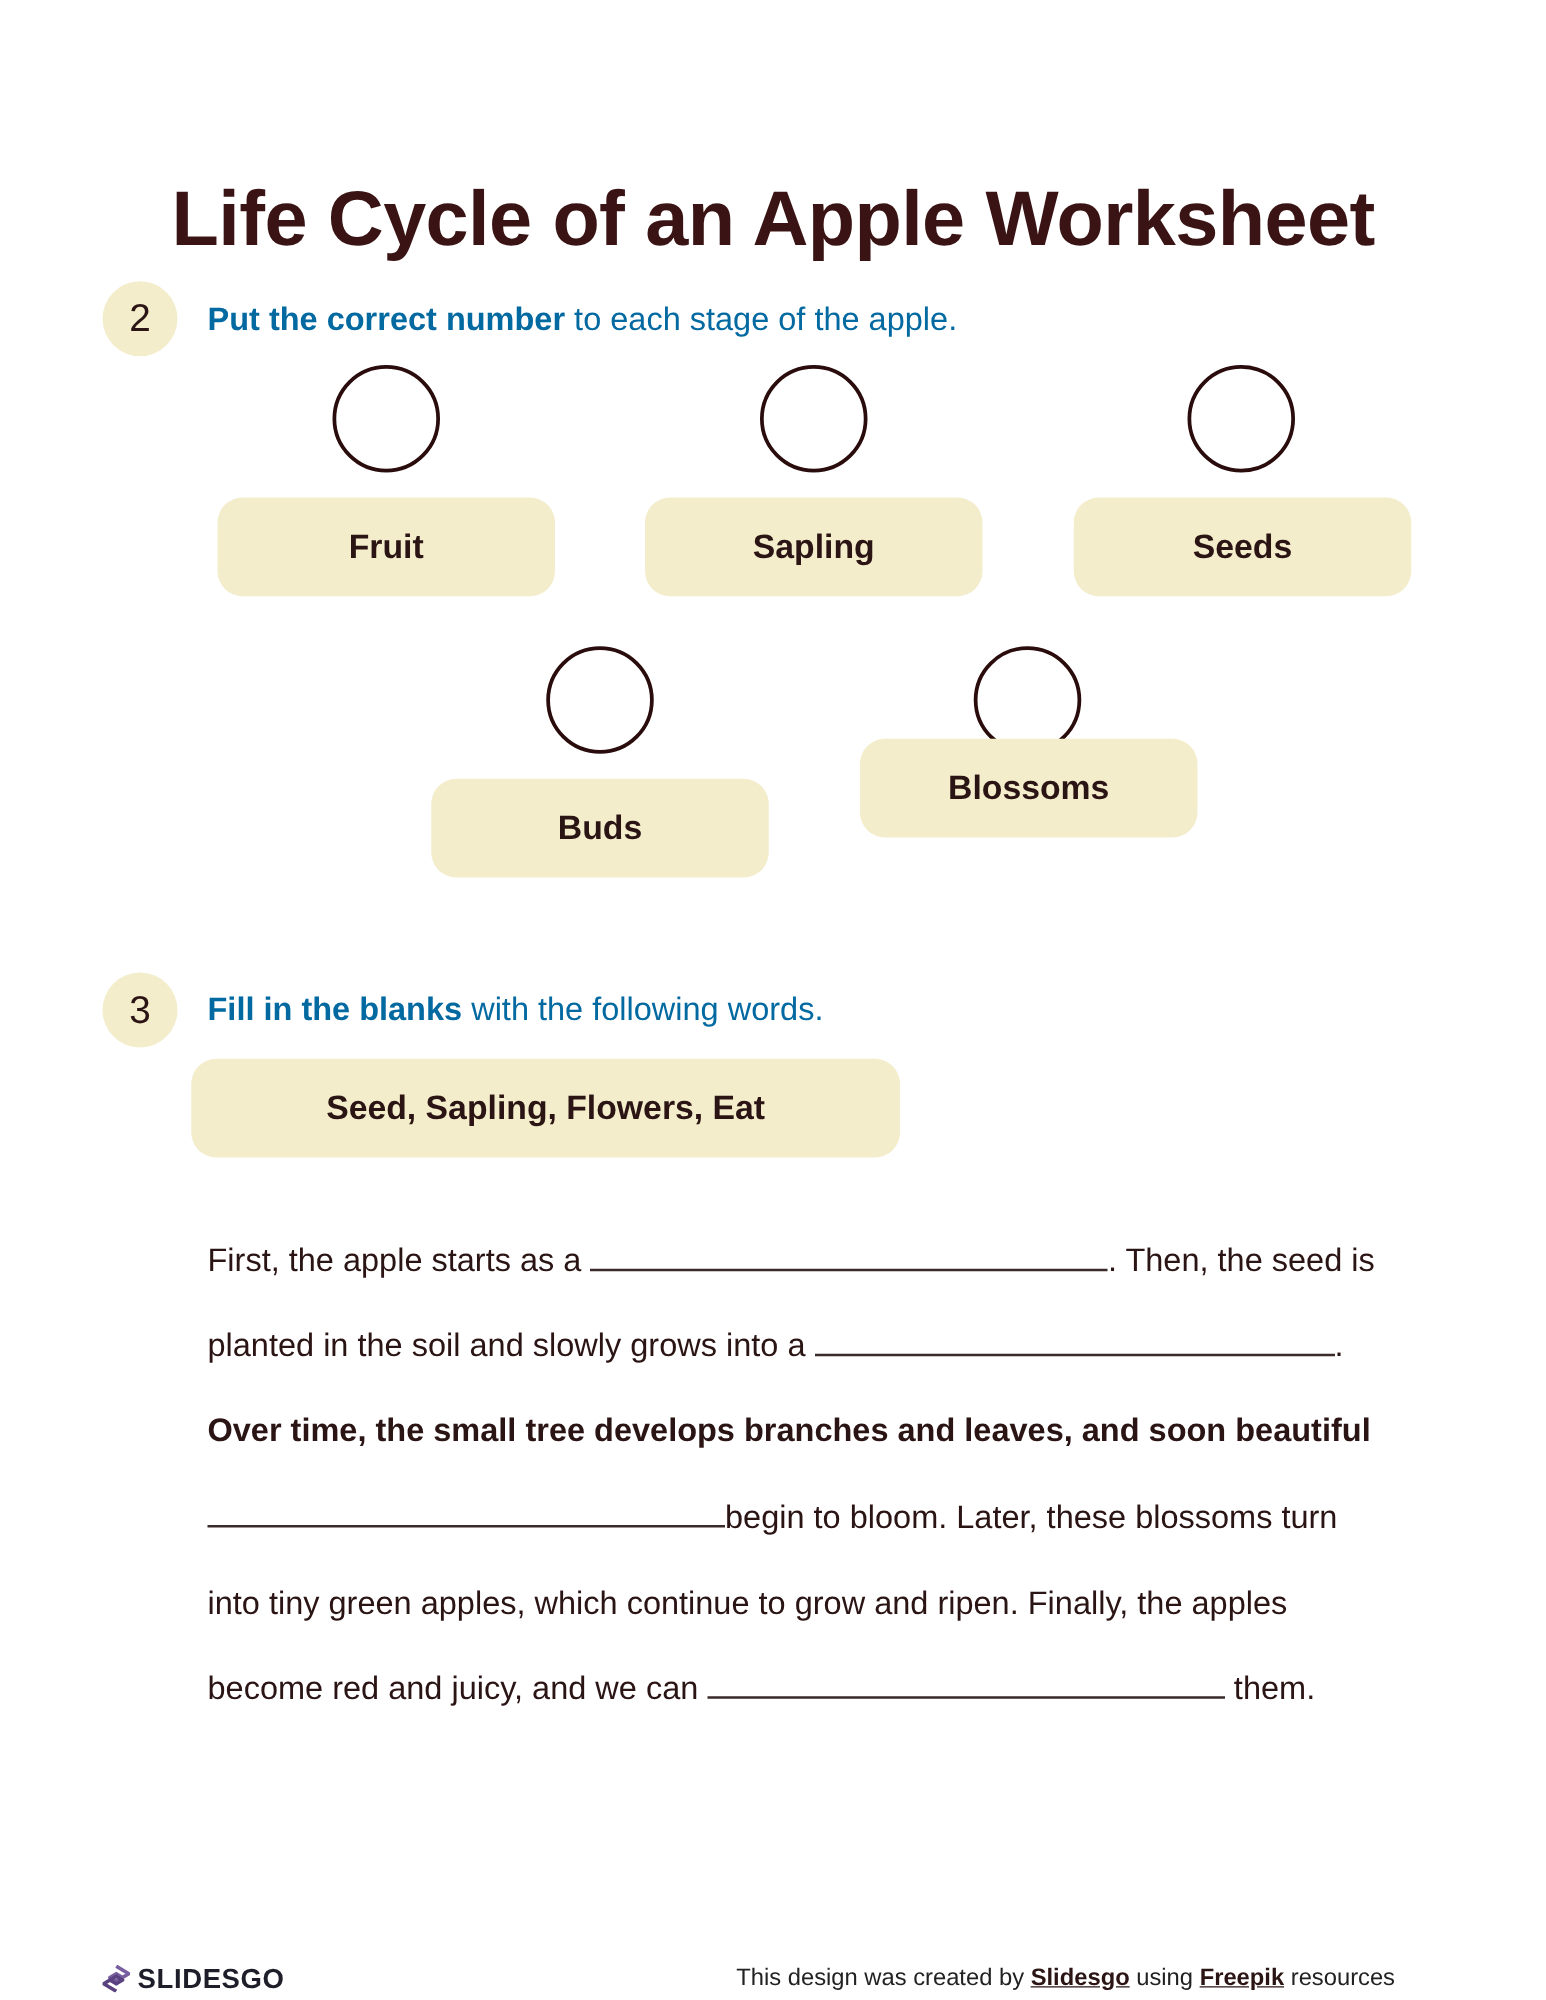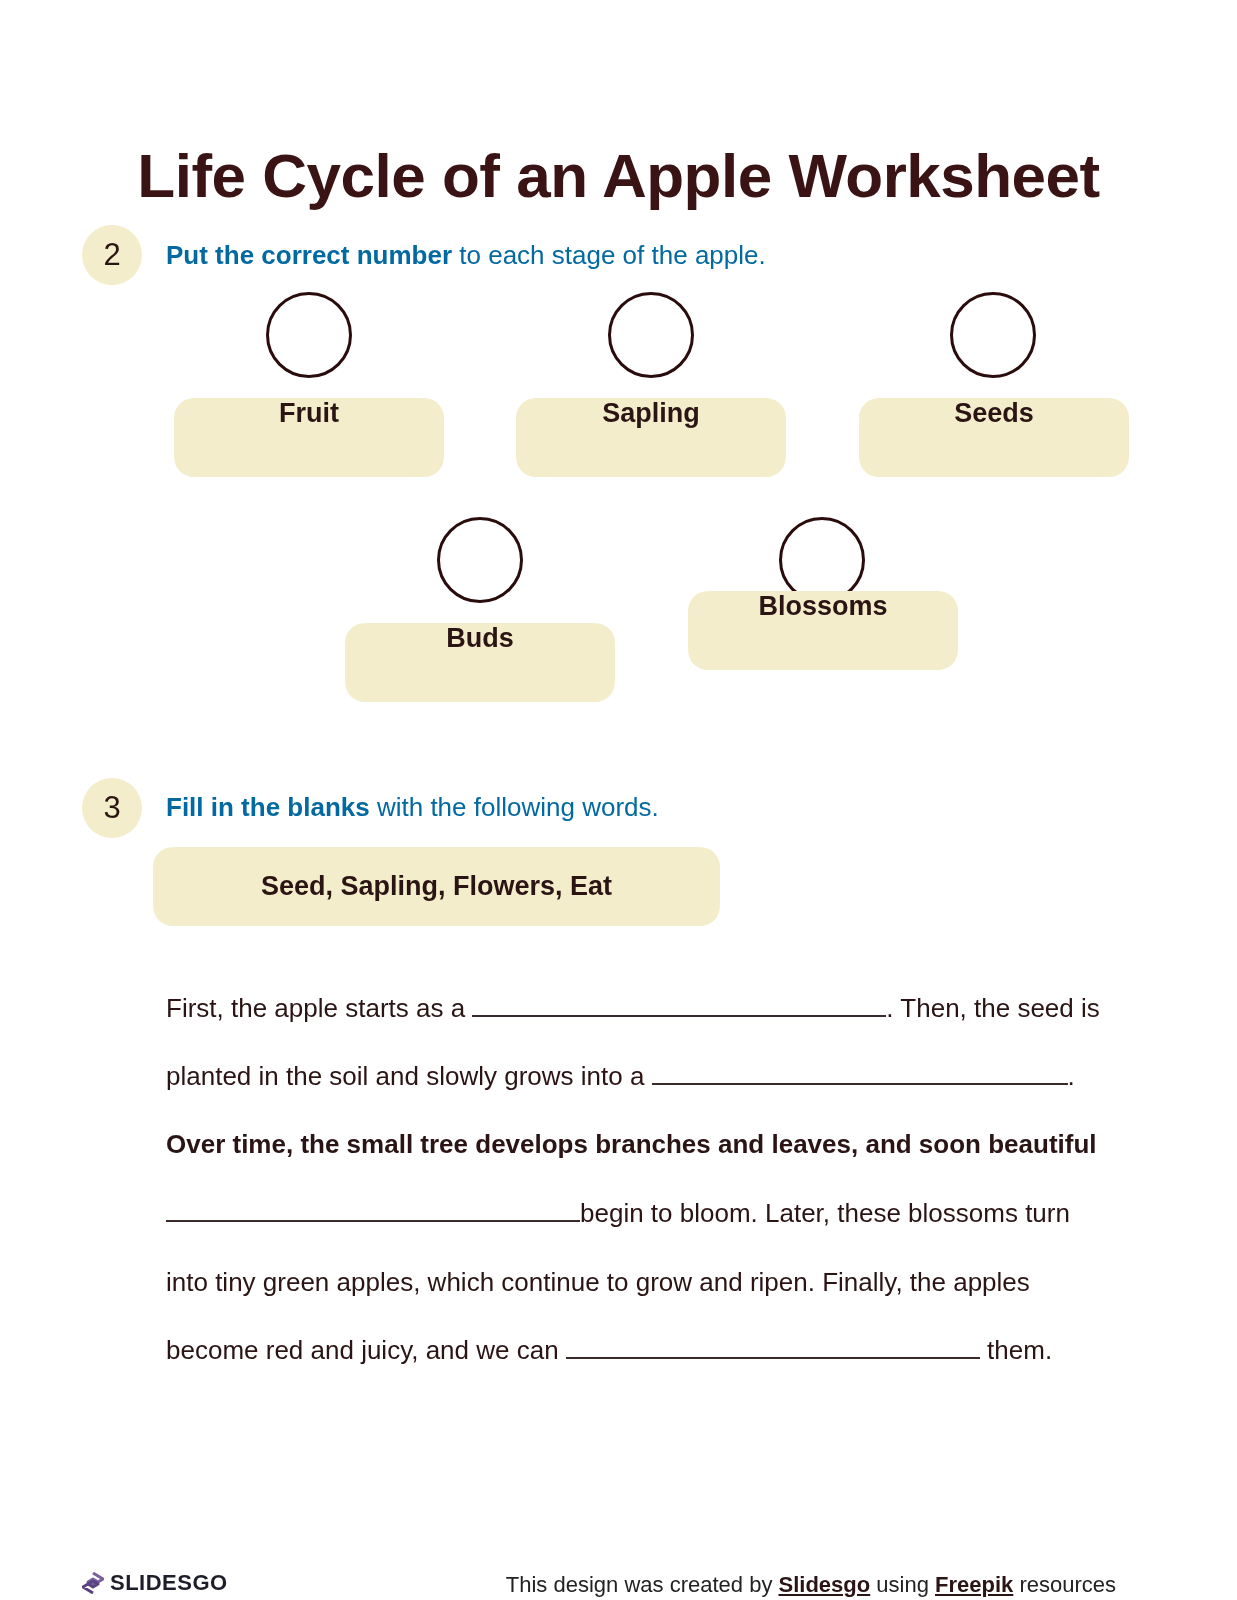--- a/index.html
+++ b/index.html
@@ -9,31 +9,31 @@
   .title { left: 0; width: 1237px; top: 92px; text-align: center; font-size: 62px;
            font-weight: bold; color: #3a1414; letter-spacing: -0.5px; line-height: 80px; margin-top: 44px; }
   .badge { width: 60px; height: 60px; border-radius: 50%; background: #f3edcb;
            display: flex; align-items: center; justify-content: center;
            font-size: 31px; color: #2b1414; }
   .instr { font-size: 26px; line-height: 34px; color: #0369a1; white-space: nowrap; }
   .instr b { font-weight: bold; }
   .circle { width: 86px; height: 86px; border: 3px solid #2a0c0c; border-radius: 50%;
             box-sizing: border-box; background: #fff; }
   .stage { width: 270px; height: 79px; background: #f3edcb; border-radius: 20px;
-           display: flex; justify-content: center;
+           display: flex; align-items: center; justify-content: center;
            font-size: 27px; font-weight: bold; color: #2b1414; box-sizing: border-box; }
   .wordbank { left: 153px; top: 847px; width: 567px; height: 79px; background: #f3edcb;
               border-radius: 20px; display: flex; align-items: center; justify-content: center;
               font-size: 27px; font-weight: bold; color: #2b1414; }
   .para { left: 166px; width: 980px; font-size: 26px; color: #2b1414; }
   .line { position: absolute; left: 0; white-space: nowrap; height: 36px; line-height: 36px; }
   .blank { display: inline-block; border-bottom: 2px solid #3a2a2a; height: 22px; vertical-align: baseline; }
   .footer-logo { left: 82px; top: 1570px; display: flex; align-items: center; gap: 6px;
                  font-size: 22px; font-weight: bold; color: #1e1e2a; letter-spacing: 0.5px; }
-  .footer-credit { right: 121px; top: 1572px; font-size: 22px; color: #222; white-space: nowrap; margin-left: 20px; }
+  .footer-credit { right: 121px; top: 1572px; font-size: 19px; color: #222; white-space: nowrap; margin-left: 20px; }
   .footer-credit a { color: #2b1414; font-weight: bold; text-decoration: underline; }
 </style>
 </head>
 <body>
 
 <div class="abs title">Life Cycle of an Apple Worksheet</div>
 
 <div class="abs badge" style="left:82px; top:225px;">
   <span>2</span>
 </div>

